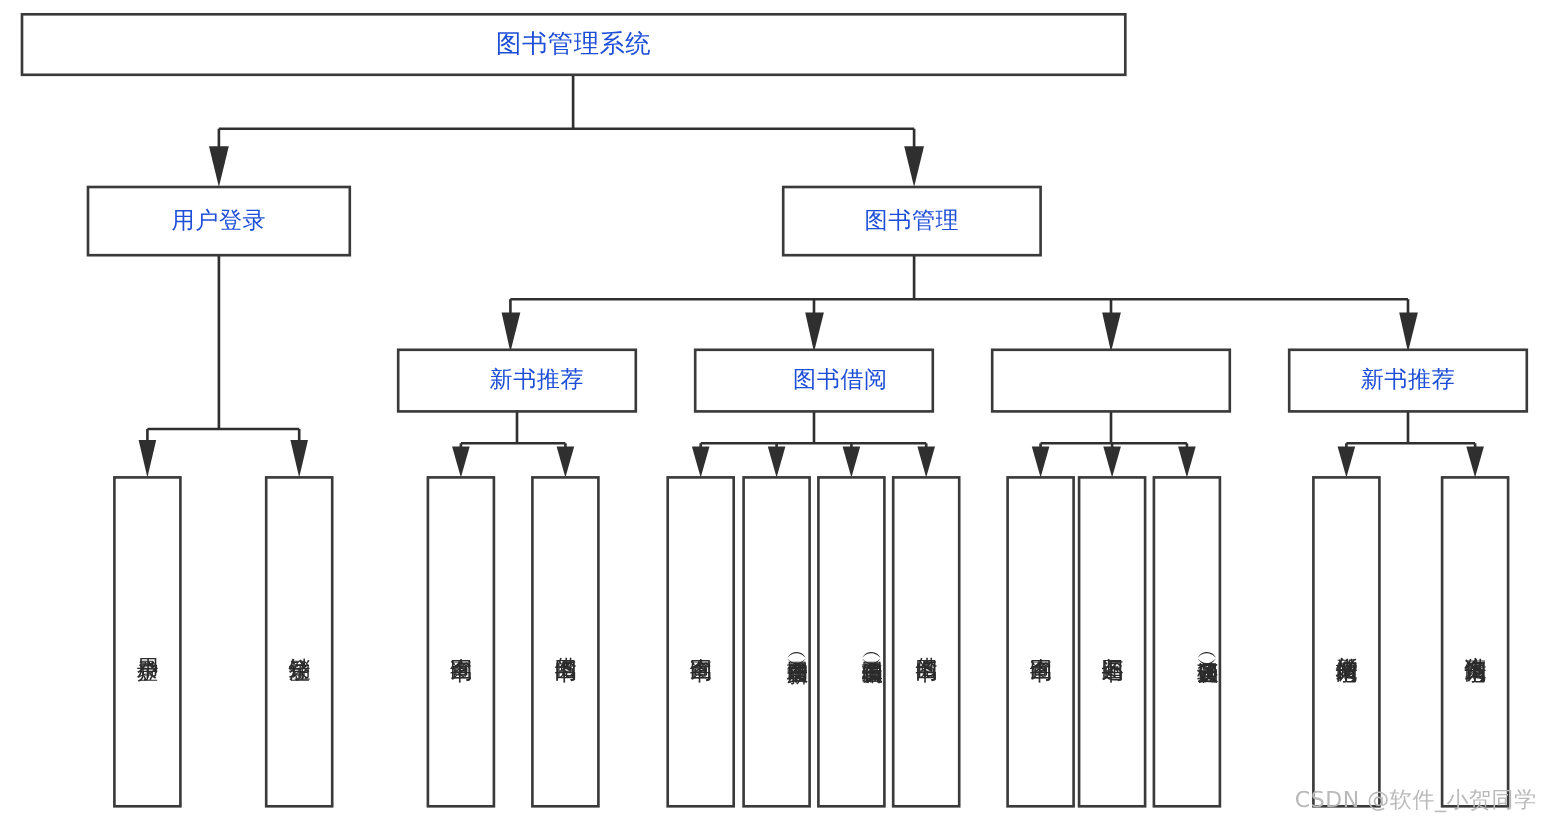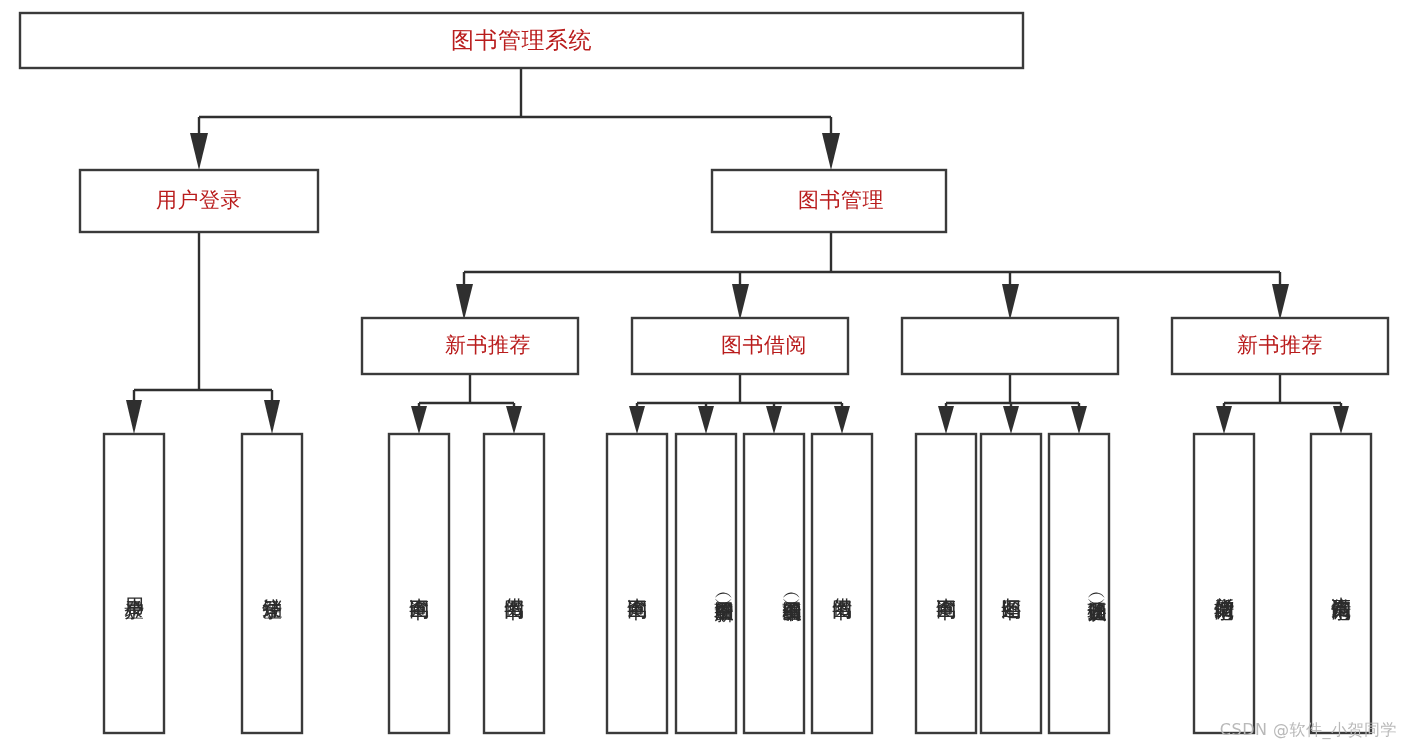--- a/index.html
+++ b/index.html
@@ -39,21 +39,21 @@
   }
   .arrow-head {
     fill: #2f2f2f;
     stroke: none;
   }
   .node-label-h {
     position: absolute;
     display: flex;
     align-items: center;
     justify-content: center;
-    color: #b91c1c;
+    color: #1d4ed8;
     font-size: 21px;
     letter-spacing: 0.5px;
     line-height: 1.1;
     white-space: nowrap;
     pointer-events: none;
   }
   .node-label-v {
     position: absolute;
     display: flex;
     align-items: center;
@@ -69,21 +69,21 @@
   }
   .node-label-v.tight {
     letter-spacing: 0px;
     font-size: 19px;
   }
   .watermark {
     position: absolute;
     right: 8px;
     bottom: 6px;
     color: #b9b9b9;
-    font-size: 16px;
+    font-size: 20px;
     letter-spacing: 0.5px;
     white-space: nowrap;
     pointer-events: none;
   }
 </style>
 </head>
 <body>
 
 <div id="diagram-root">
 
@@ -187,21 +187,21 @@
     <rect class="node-rect" x="981" y="434" width="60" height="299"></rect>
     <rect class="node-rect" x="1049" y="434" width="60" height="299"></rect>
 
     <rect class="node-rect" x="1194" y="434" width="60" height="299"></rect>
     <rect class="node-rect" x="1311" y="434" width="60" height="299"></rect>
   </svg>
 
   <div class="node-label-h" style="left:20px; top:13px; width:1003px; height:55px; font-size:23px;">图书管理系统</div>
 
   <div class="node-label-h" style="left:80px; top:170px; width:238px; height:62px;">用户登录</div>
-  <div class="node-label-h" style="left:712px; top:170px; width:234px; height:62px;margin-left:12px;">图书管理</div>
+  <div class="node-label-h" style="left:712px; top:170px; width:234px; height:62px;">图书管理</div>
 
   <div class="node-label-h" style="left:362px; top:318px; width:252px; height:56px;">新书推荐</div>
   <div class="node-label-h" style="left:632px; top:318px; width:216px; height:56px;margin-left:24px;">图书借阅</div>
   <div class="node-label-h" style="left:1172px; top:318px; width:216px; height:56px;">新书推荐</div>
 
   <div class="node-label-v" style="left:104px; top:434px; width:60px; height:299px;">用户登录</div>
   <div class="node-label-v" style="left:242px; top:434px; width:60px; height:299px;">注销登录</div>
 
   <div class="node-label-v" style="left:389px; top:434px; width:60px; height:299px;">查询图书</div>
   <div class="node-label-v" style="left:484px; top:434px; width:60px; height:299px;">借阅图书</div>

